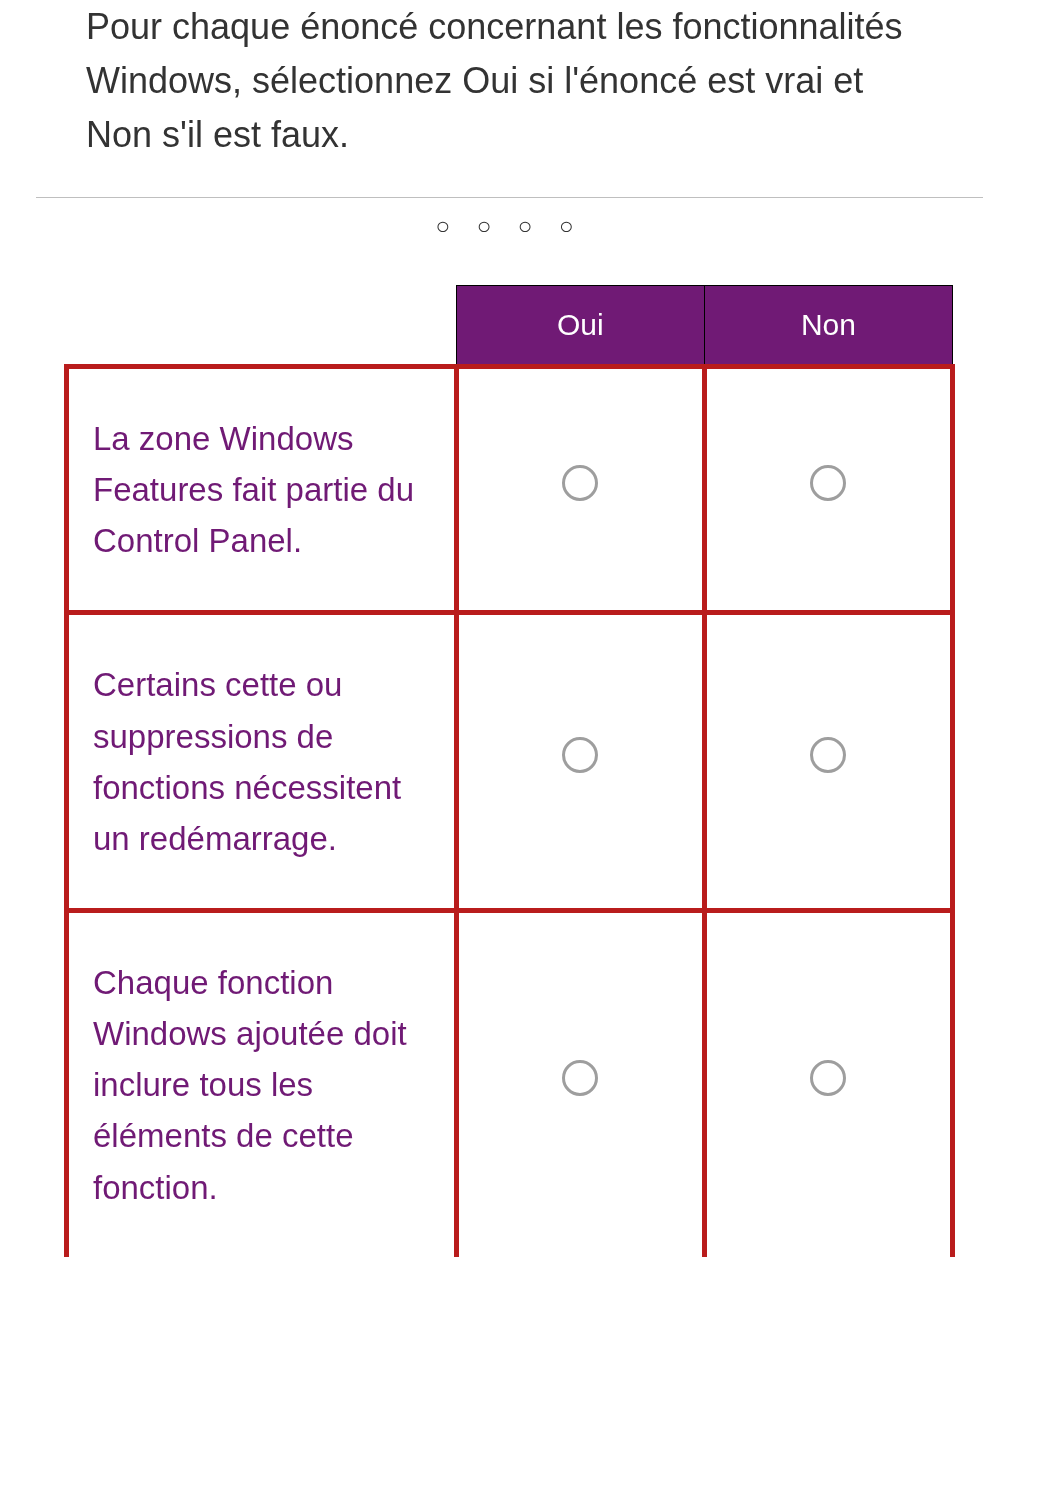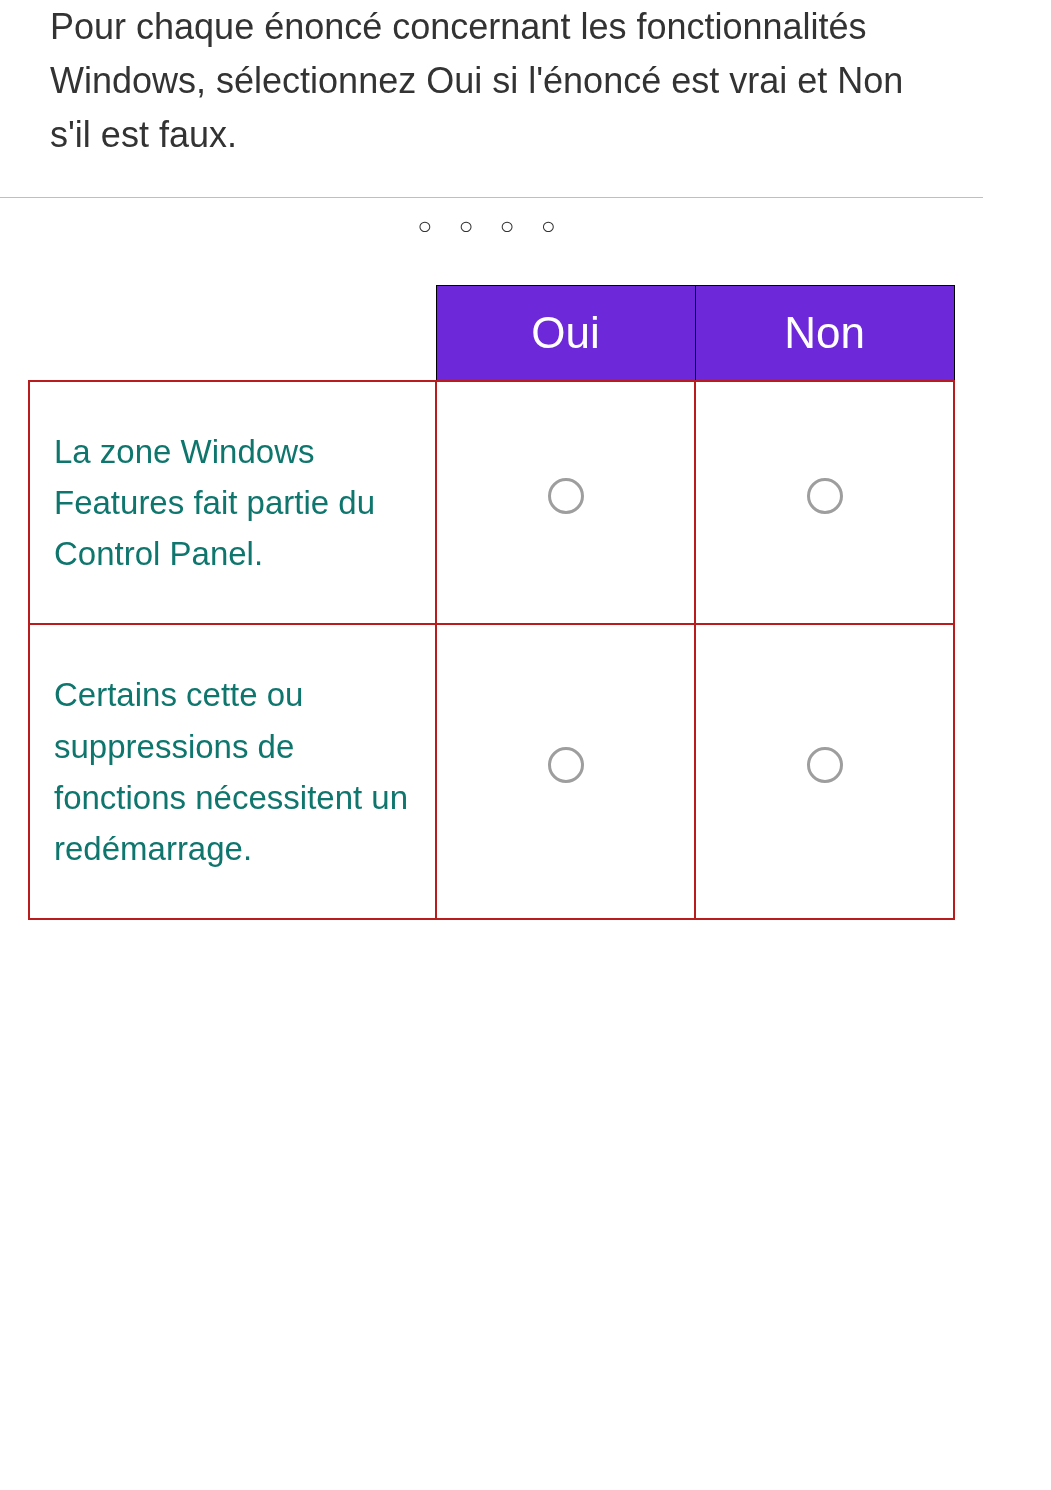--- a/index.html
+++ b/index.html
@@ -1,17 +1,17 @@
 <!DOCTYPE html>
 <html><head>
   <meta charset="utf-8">
   <style>
     * { box-sizing: border-box; margin: 0; padding: 0; }
     html, body { background: #fff; font-family: Arial, Helvetica, sans-serif; color: #333; }
-    .page { width: 983px; }
+    .page { width: 983px; padding-left: 36px; }
     .instruction {
       padding: 0 50px 35px 50px;
       font-size: 36px;
       line-height: 1.5;
       color: #333;
     }
     .divider {
       border: none;
       border-top: 1px solid #bfbfbf;
       margin: 0;
@@ -23,35 +23,35 @@
       font-size: 24px;
       color: #333;
       font-family: Arial, sans-serif;
     }
     .table-wrap { padding: 0 28px 0 28px; }
     table { border-collapse: collapse; width: 100%; table-layout: fixed; }
     col.stmt { width: 44%; }
     col.opt { width: 28%; }
     th.blank { border: none; background: transparent; }
     th.hdr {
-      background: #6d28d9;
+      background: #701a75;
       color: #fff;
       font-weight: 400;
-      font-size: 44px;
+      font-size: 30px;
       padding: 22px 10px;
       border: 1px solid #000;
       text-align: center;
     }
     td {
-      border: 2px solid #b91c1c;
+      border: 5px solid #b91c1c;
       padding: 44px 24px;
       font-size: 33px;
       line-height: 1.55;
       vertical-align: middle;
-      color: #0f766e;
+      color: #701a75;
     }
     td.opt-cell { text-align: center; vertical-align: middle; }
     .radio {
       display: inline-block;
       width: 36px;
       height: 36px;
       border: 3px solid #9e9e9e;
       border-radius: 50%;
       background: #fff;
       cursor: pointer;
@@ -93,16 +93,25 @@
         </tr>
         <tr>
           <td>Certains cette ou suppressions de fonctions nécessitent un redémarrage.</td>
           <td class="opt-cell">
             <span class="radio" role="radio" aria-checked="false"></span>
           </td>
           <td class="opt-cell">
             <span class="radio" role="radio" aria-checked="false"></span>
           </td>
         </tr>
+        <tr class="lastrow">
+          <td>Chaque fonction Windows ajoutée doit inclure tous les éléments de cette fonction.</td>
+          <td class="opt-cell">
+            <span class="radio" role="radio" aria-checked="false"></span>
+          </td>
+          <td class="opt-cell">
+            <span class="radio" role="radio" aria-checked="false"></span>
+          </td>
+        </tr>
       </tbody>
     </table>
   </div>
 </div>
 
 </body></html>

